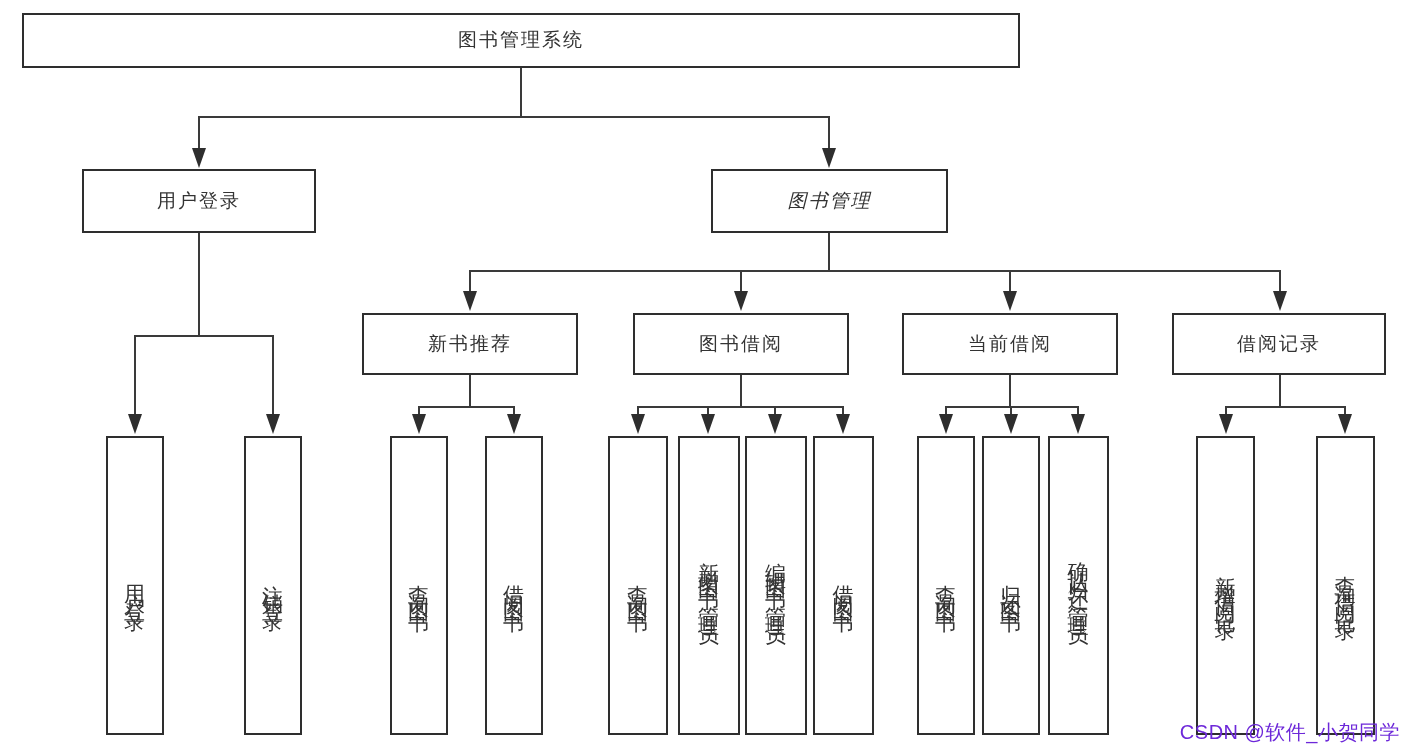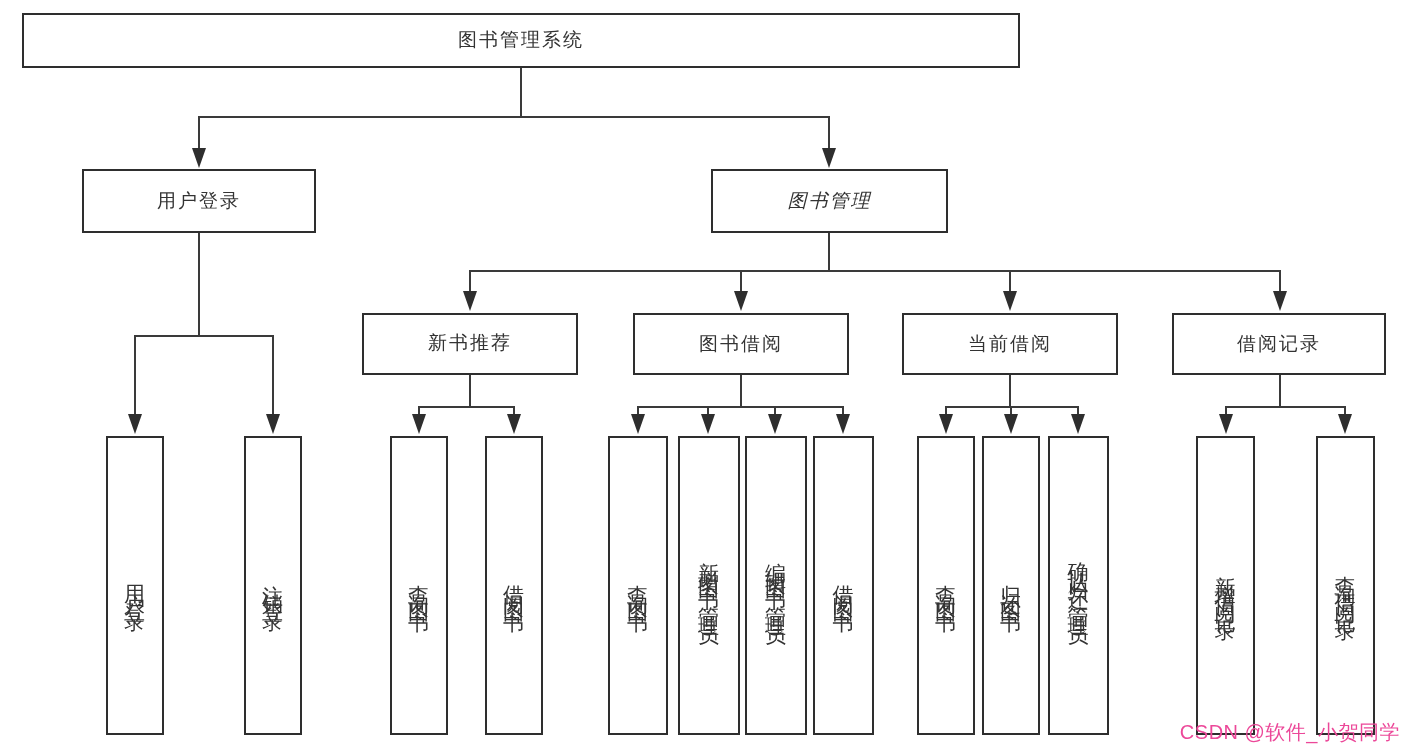--- a/index.html
+++ b/index.html
@@ -38,21 +38,21 @@
     writing-mode: vertical-rl;
     text-orientation: mixed;
     font-size: 21px;
     letter-spacing: 9px;
   }
   .watermark {
     position: absolute;
     top: 719px;
     right: 5px;
     z-index: 3;
-    color: #ec4899;
+    color: #6d28d9;
     font-size: 20px;
     letter-spacing: 0.5px;
     white-space: nowrap;
   }
 </style>
 </head>
 <body>
 
 <div class="canvas">
 
@@ -130,21 +130,21 @@
       <line x1="1345" y1="407" x2="1345" y2="417"></line>
       <path d="M1345 434 L1338 414 L1352 414 Z"></path>
     </g>
   </svg>
 
   <div class="node" style="left:22px; top:13px; width:998px; height:55px;">图书管理系统</div>
 
   <div class="node" style="left:82px; top:169px; width:234px; height:64px;">用户登录</div>
   <div class="node" style="left:711px; top:169px; width:237px; height:64px;font-style:italic;">图书管理</div>
 
-  <div class="node" style="left:362px; top:313px; width:216px; height:62px;font-family:Liberation Mono, monospace;">新书推荐</div>
+  <div class="node" style="left:362px; top:313px; width:216px; height:62px;">新书推荐</div>
   <div class="node" style="left:902px; top:313px; width:216px; height:62px;">当前借阅</div>
   <div class="node" style="left:633px; top:313px; width:216px; height:62px;">图书借阅</div>
   <div class="node" style="left:1172px; top:313px; width:214px; height:62px;">借阅记录</div>
 
   <div class="node v" style="left:106px; top:436px; width:58px; height:299px;">用户登录</div>
   <div class="node v" style="left:244px; top:436px; width:58px; height:299px;">注销登录</div>
 
   <div class="node v" style="left:390px; top:436px; width:58px; height:299px;">查询图书</div>
   <div class="node v" style="left:485px; top:436px; width:58px; height:299px;">借阅图书</div>
 

